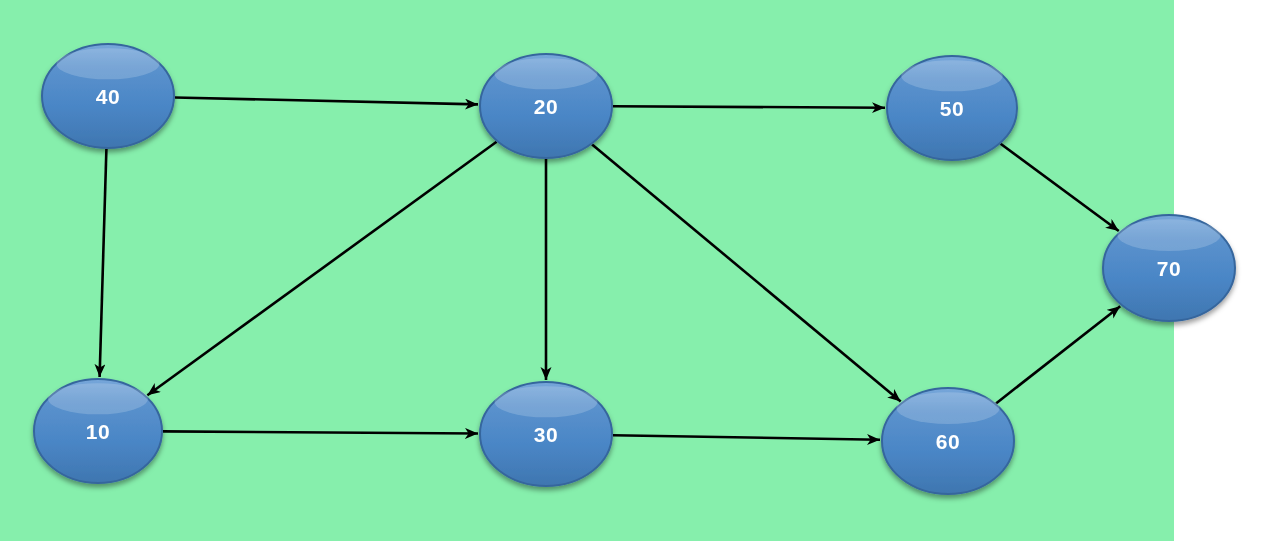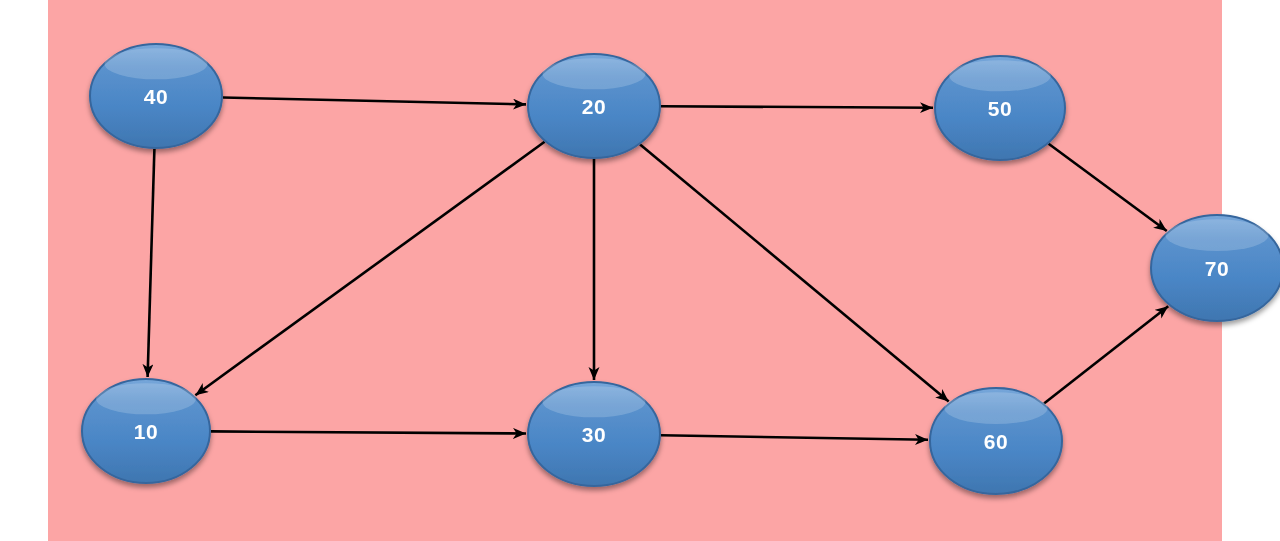--- a/index.html
+++ b/index.html
@@ -8,22 +8,21 @@
     background: #ffffff;
     width: 1280px;
     height: 541px;
     overflow: hidden;
     font-family: "Liberation Sans", sans-serif;
   }
   .diagram-wrap {
     position: relative;
     width: 1174px;
     height: 541px;
-    background: #fca5a5;
-    margin-left: 48px;
+    background: #86efac;
   }
   svg { display: block; }
   .edge-line {
     fill: none;
   }
   .node-ellipse {
     stroke-width: 2;
   }
   .node-label {
     font-family: "Liberation Sans", sans-serif;

